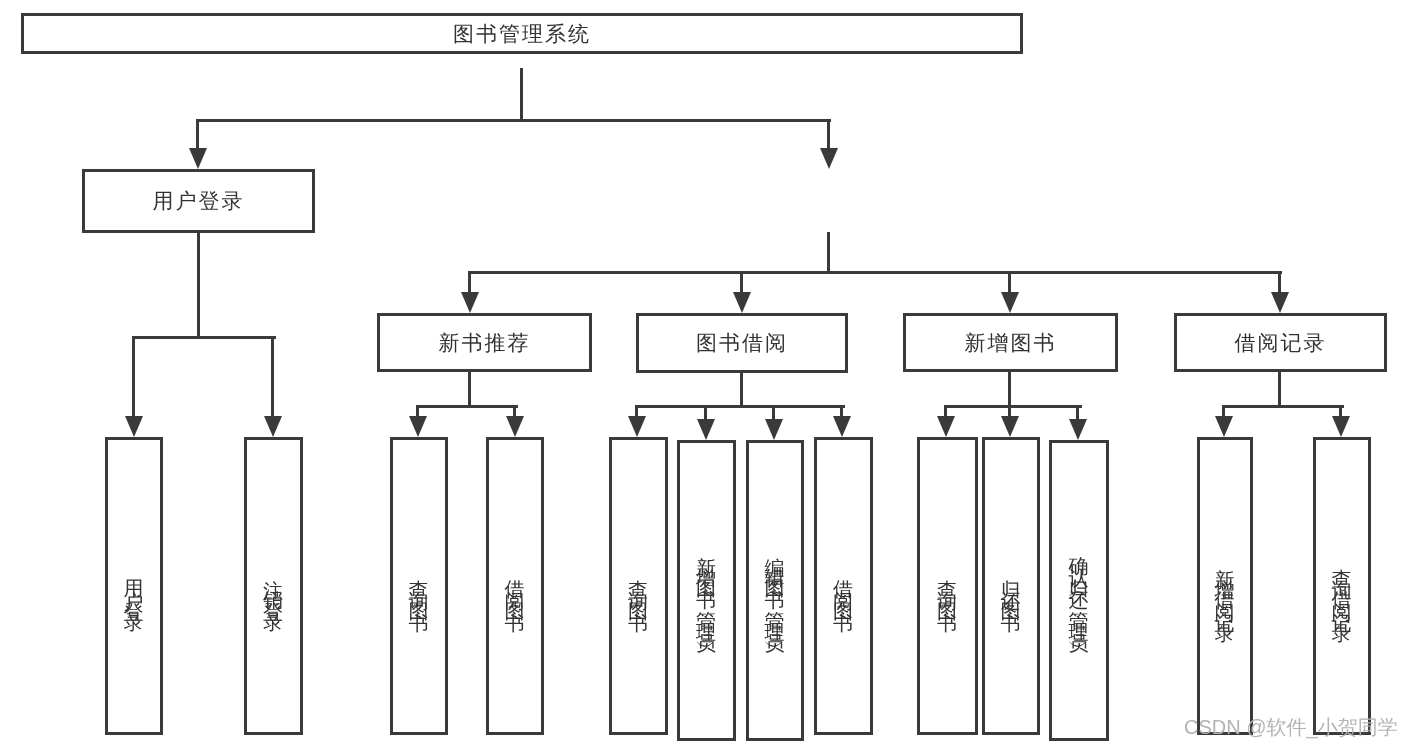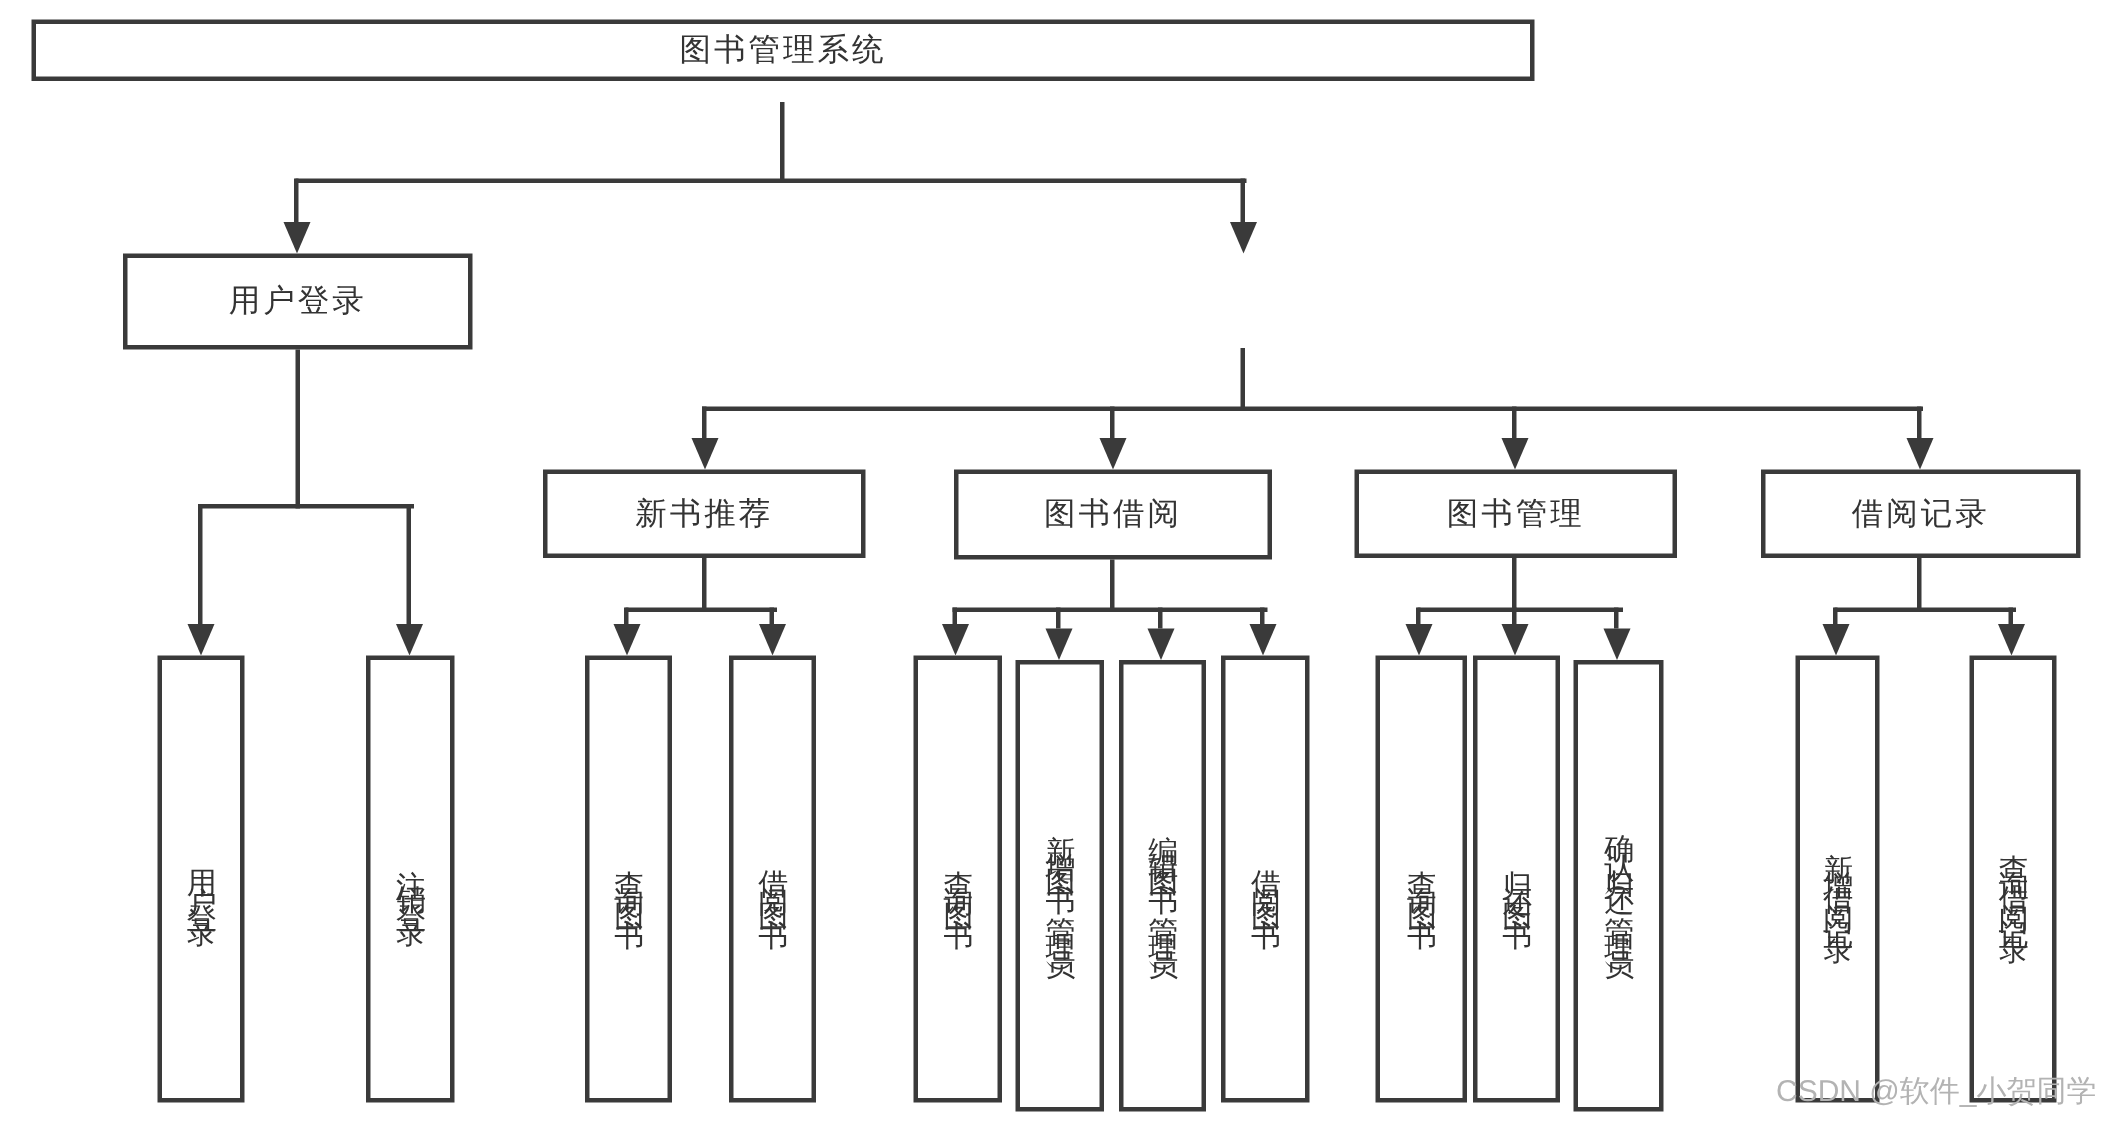--- a/index.html
+++ b/index.html
@@ -79,23 +79,23 @@
   <div class="arrow" style="left:944px;top:405px;height:11px"></div>
   <div class="arrow" style="left:1008px;top:405px;height:11px"></div>
   <div class="arrow" style="left:1076px;top:405px;height:14px"></div>
   <div class="arrow" style="left:1222px;top:405px;height:11px"></div>
   <div class="arrow" style="left:1339px;top:405px;height:11px"></div>
 
   <div class="node h" style="left:21px;top:13px;width:1002px;height:41px">图书管理系统</div>
 
   <div class="node h" style="left:82px;top:169px;width:233px;height:64px">用户登录</div>
 
-  <div class="node h" style="left:362px;top:313px;width:215px;height:59px">新书推荐</div>
+  <div class="node h" style="left:377px;top:313px;width:215px;height:59px">新书推荐</div>
   <div class="node h" style="left:636px;top:313px;width:212px;height:60px">图书借阅</div>
-  <div class="node h" style="left:903px;top:313px;width:215px;height:59px">图书管理</div>
+  <div class="node h" style="left:903px;top:313px;width:215px;height:59px">新增图书</div>
   <div class="node h" style="left:1174px;top:313px;width:213px;height:59px">借阅记录</div>
 
   <div class="node v" style="left:105px;top:437px;width:58px;height:298px">用户登录</div>
   <div class="node v" style="left:244px;top:437px;width:59px;height:298px">注销登录</div>
 
   <div class="node v" style="left:390px;top:437px;width:58px;height:298px">查询图书</div>
   <div class="node v" style="left:486px;top:437px;width:58px;height:298px">借阅图书</div>
 
   <div class="node v" style="left:609px;top:437px;width:59px;height:298px">查询图书</div>
   <div class="node v" style="left:677px;top:440px;width:59px;height:301px">新增图书（管理员）</div>

